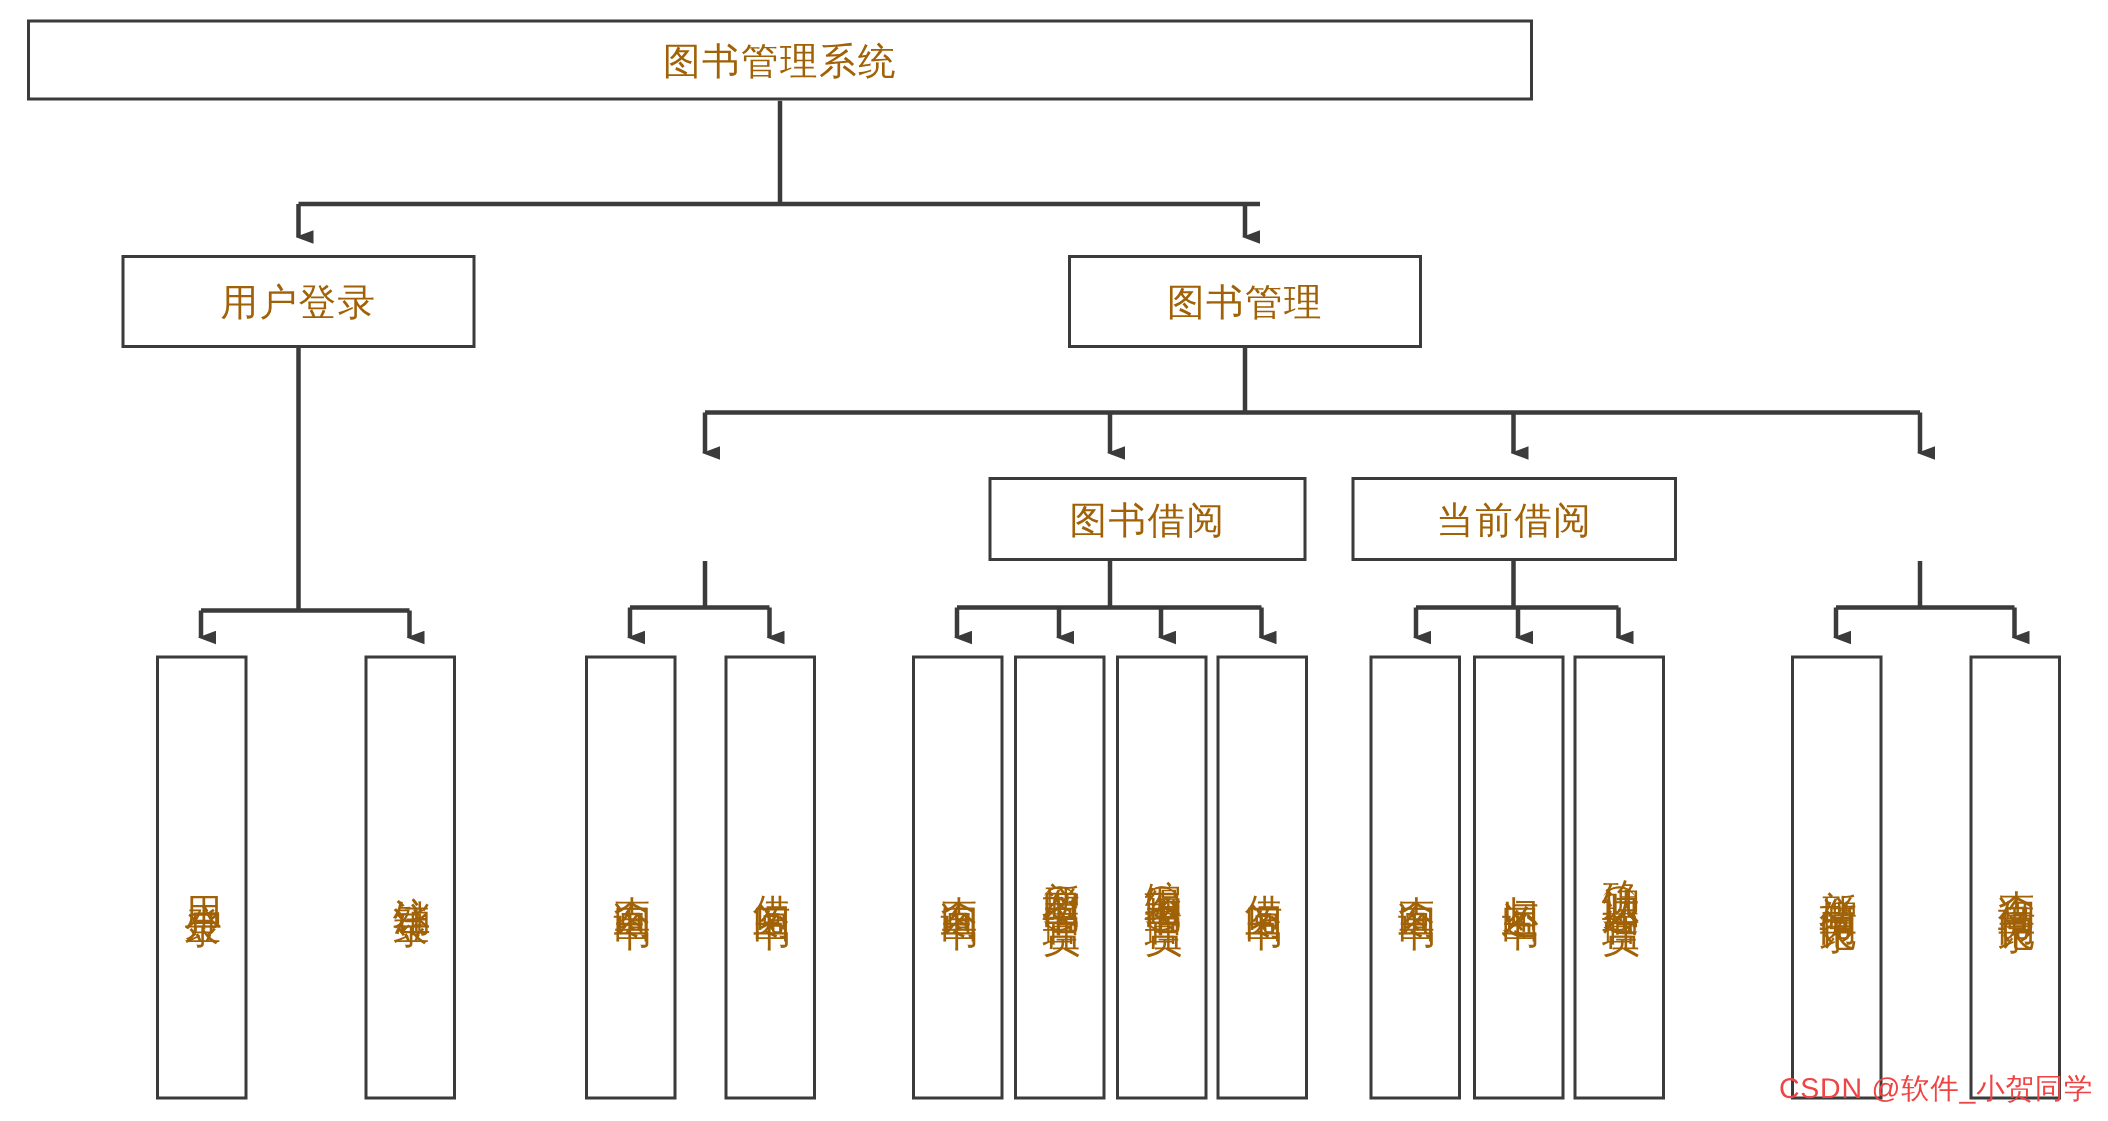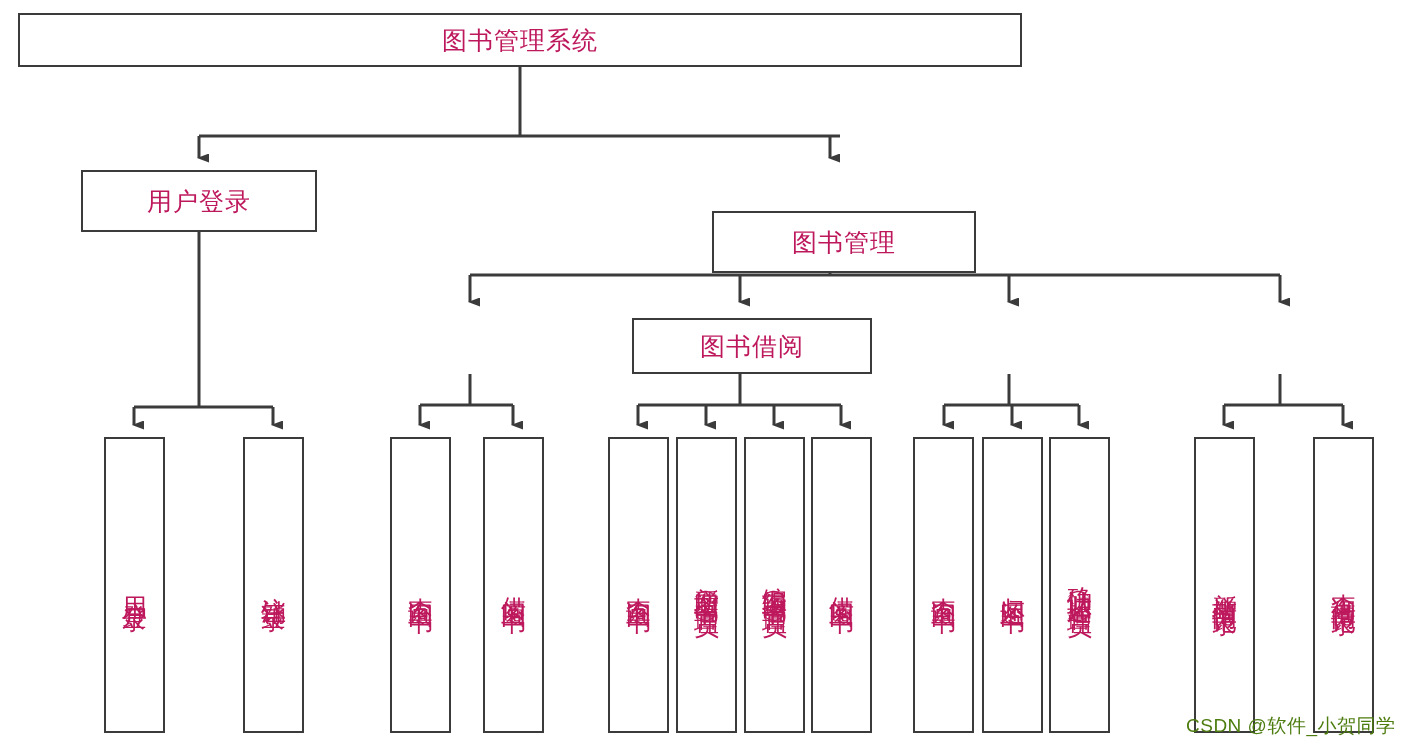--- a/index.html
+++ b/index.html
@@ -26,21 +26,21 @@
     pointer-events: none;
   }
   .node {
     position: absolute;
     box-sizing: border-box;
     border: 2.5px solid #3b3b3b;
     background: #ffffff;
     display: flex;
     align-items: center;
     justify-content: center;
-    color: #be185d;
+    color: #a16207;
   }
   .node.h {
     font-size: 25px;
     letter-spacing: 1px;
   }
   .node.v {
     font-size: 25px;
   }
   .vtext {
     writing-mode: vertical-rl;
@@ -52,21 +52,21 @@
   }
   .htext {
     white-space: nowrap;
     display: block;
   }
   .watermark {
     position: absolute;
     left: 1186px;
     top: 713px;
     font-size: 19px;
-    color: #4d7c0f;
+    color: #ef4444;
     white-space: nowrap;
     letter-spacing: 0.5px;
   }
 </style>
 </head>
 <body>
 
 <div id="canvas">
 
   <svg class="connectors" viewBox="0 0 1405 747">
@@ -119,26 +119,29 @@
     </g>
   </svg>
 
   <div class="node h" style="left:18px; top:13px; width:1004px; height:54px;">
     <span class="htext">图书管理系统</span>
   </div>
 
   <div class="node h" style="left:81px; top:170px; width:236px; height:62px;">
     <span class="htext">用户登录</span>
   </div>
-  <div class="node h" style="left:712px; top:170px; width:264px; height:62px;margin-top:41px;">
+  <div class="node h" style="left:712px; top:170px; width:236px; height:62px;">
     <span class="htext">图书管理</span>
   </div>
 
-  <div class="node h" style="left:632px; top:318px; width:240px; height:56px;">
+  <div class="node h" style="left:659px; top:318px; width:212px; height:56px;">
     <span class="htext">图书借阅</span>
+  </div>
+  <div class="node h" style="left:901px; top:318px; width:217px; height:56px;">
+    <span class="htext">当前借阅</span>
   </div>
 
   <div class="node v" style="left:104px; top:437px; width:61px; height:296px;">
     <span class="vtext">用户登录</span>
   </div>
   <div class="node v" style="left:243px; top:437px; width:61px; height:296px;">
     <span class="vtext">注销登录</span>
   </div>
 
   <div class="node v" style="left:390px; top:437px; width:61px; height:296px;">

